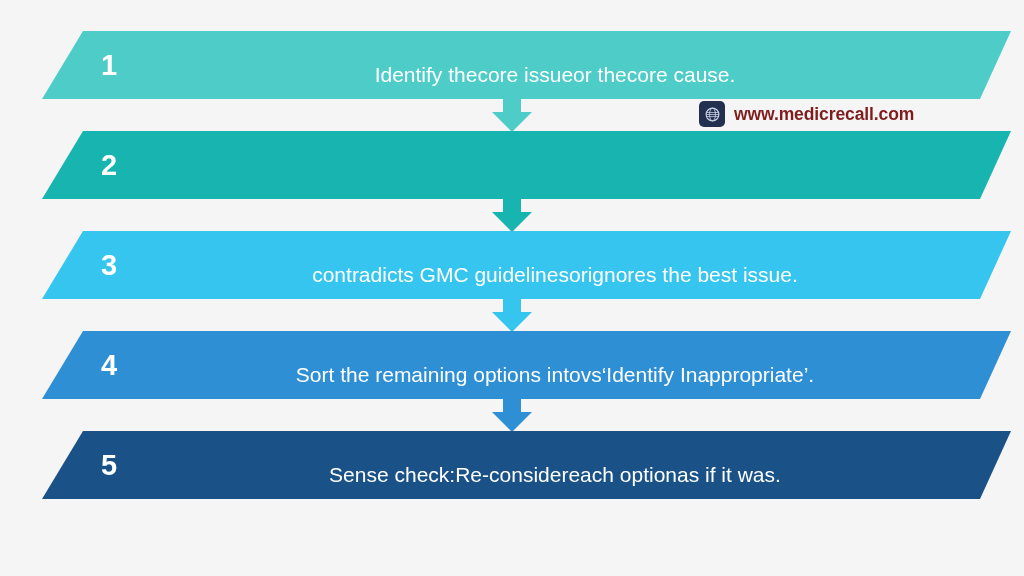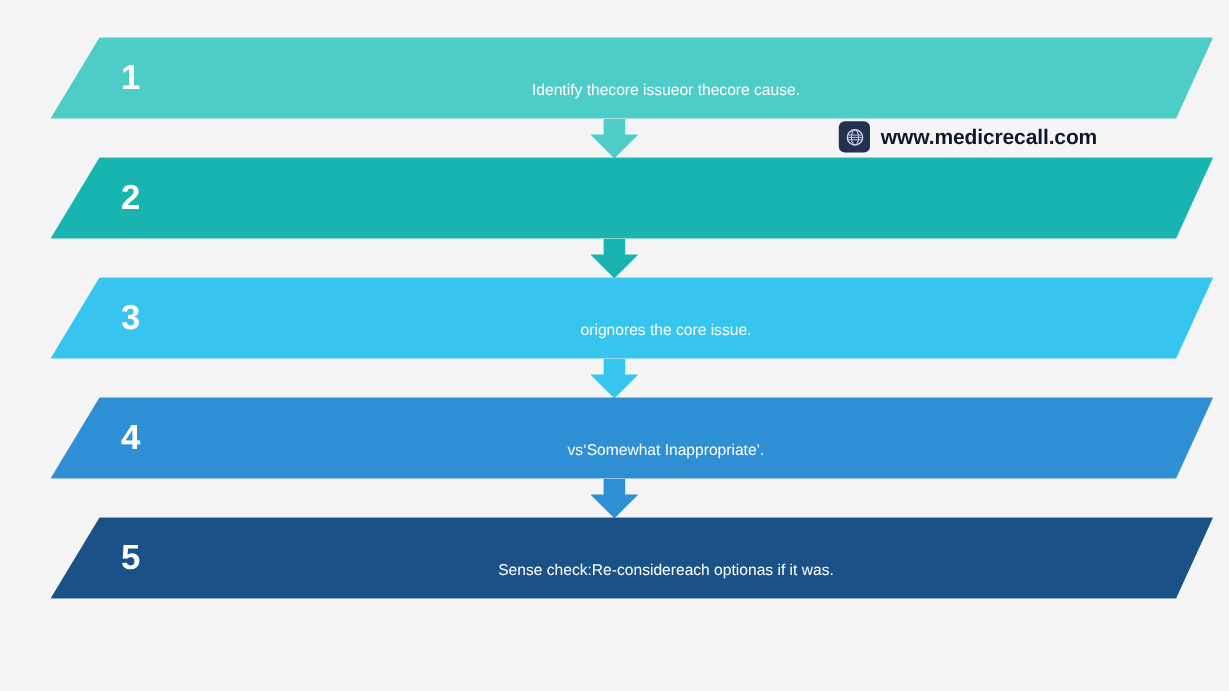--- a/index.html
+++ b/index.html
@@ -49,21 +49,21 @@
   .band-text {
     position: absolute;
     left: 132px;
     right: 46px;
     top: 0;
     height: 88px;
     display: flex;
     align-items: center;
     justify-content: center;
     color: #ffffff;
-    font-size: 13px;
+    font-size: 21px;
     line-height: 1.25;
     text-align: center;
     padding: 0 6px;
     box-sizing: border-box;
     white-space: nowrap;
   }
   .band-text b {
     font-weight: normal;
   }
 
@@ -88,21 +88,21 @@
   .wm-logo {
     width: 26px;
     height: 26px;
     border-radius: 5px;
     background: #24304f;
     display: flex;
     align-items: center;
     justify-content: center;
   }
   .wm-text {
-    color: #0f172a;
+    color: #7f1d1d;
     font-size: 17.5px;
     font-weight: bold;
     letter-spacing: -0.1px;
     white-space: nowrap;
   }
 </style>
 </head>
 <body style="background: rgb(245, 245, 246);">
 
 <div id="stage">
@@ -121,32 +121,34 @@
       <div class="arrow" style="top: 99px; background: rgb(78, 205, 200);"></div>
       <div class="band" style="top: 131px;">
         <div class="band-shape" style="background: rgb(24, 181, 176);"></div>
         <div class="band-num">2</div>
       </div>
       <div class="arrow" style="top: 199px; background: rgb(24, 181, 176);"></div>
       <div class="band" style="top: 231px;">
         <div class="band-shape" style="background: rgb(53, 197, 239);"></div>
         <div class="band-num">3</div>
         <div class="band-text">
+          <b>contradicts GMC guidelines</b>
           <span> or </span>
-          <b>ignores the core issue</b>
+          <b>ignores the best issue</b>
           <span>.</span>
         </div>
       </div>
       <div class="arrow" style="top: 299px; background: rgb(53, 197, 239);"></div>
       <div class="band" style="top: 331px;">
         <div class="band-shape" style="background: rgb(46, 143, 212);"></div>
         <div class="band-num">4</div>
         <div class="band-text">
+          <span>Sort the remaining options into </span>
           <span> vs </span>
-          <b>‘Somewhat Inappropriate’</b>
+          <b>‘Identify Inappropriate’</b>
           <span>.</span>
         </div>
       </div>
       <div class="arrow" style="top: 399px; background: rgb(46, 143, 212);"></div>
       <div class="band" style="top: 431px;">
         <div class="band-shape" style="background: rgb(26, 82, 136);"></div>
         <div class="band-num">5</div>
         <div class="band-text">
           <b>Sense check:</b>
           <span> Re-consider </span>

